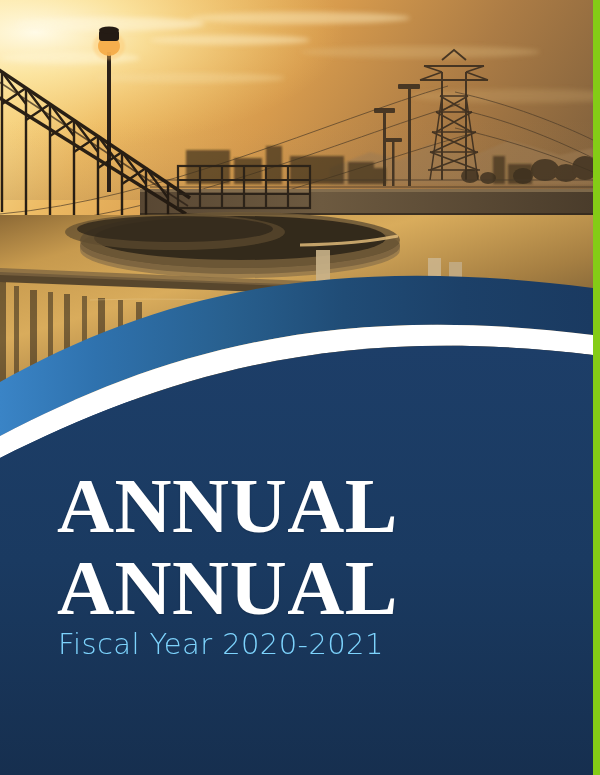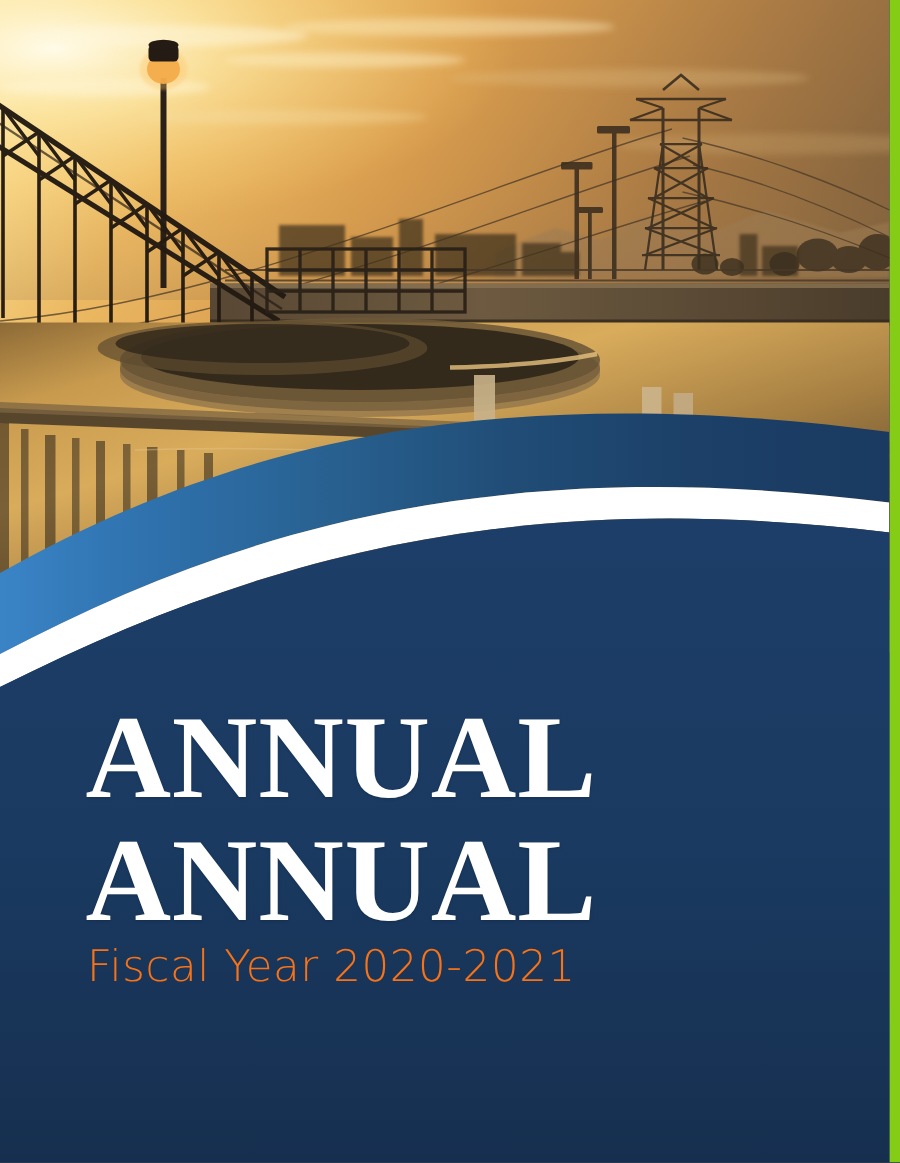--- a/index.html
+++ b/index.html
@@ -53,21 +53,21 @@
     text-shadow:0 1px 2px rgba(0,0,0,.18);
   }
   .title-line.second{margin-top:7px;}
 
   #subtitle{
     position:absolute;left:58px;top:627px;
     font-family:"DejaVu Sans","Liberation Sans",sans-serif;
     font-weight:300;
     font-size:29px;
     letter-spacing:0.4px;
-    color:#f97316;
+    color:#7dd3fc;
     white-space:nowrap;
   }
 
   
   #logo{
     position:absolute;left:50px;top:688px;
     width:215px;height:58px;
   }
   #logo svg{display:block;width:215px;height:58px;}
 </style>

